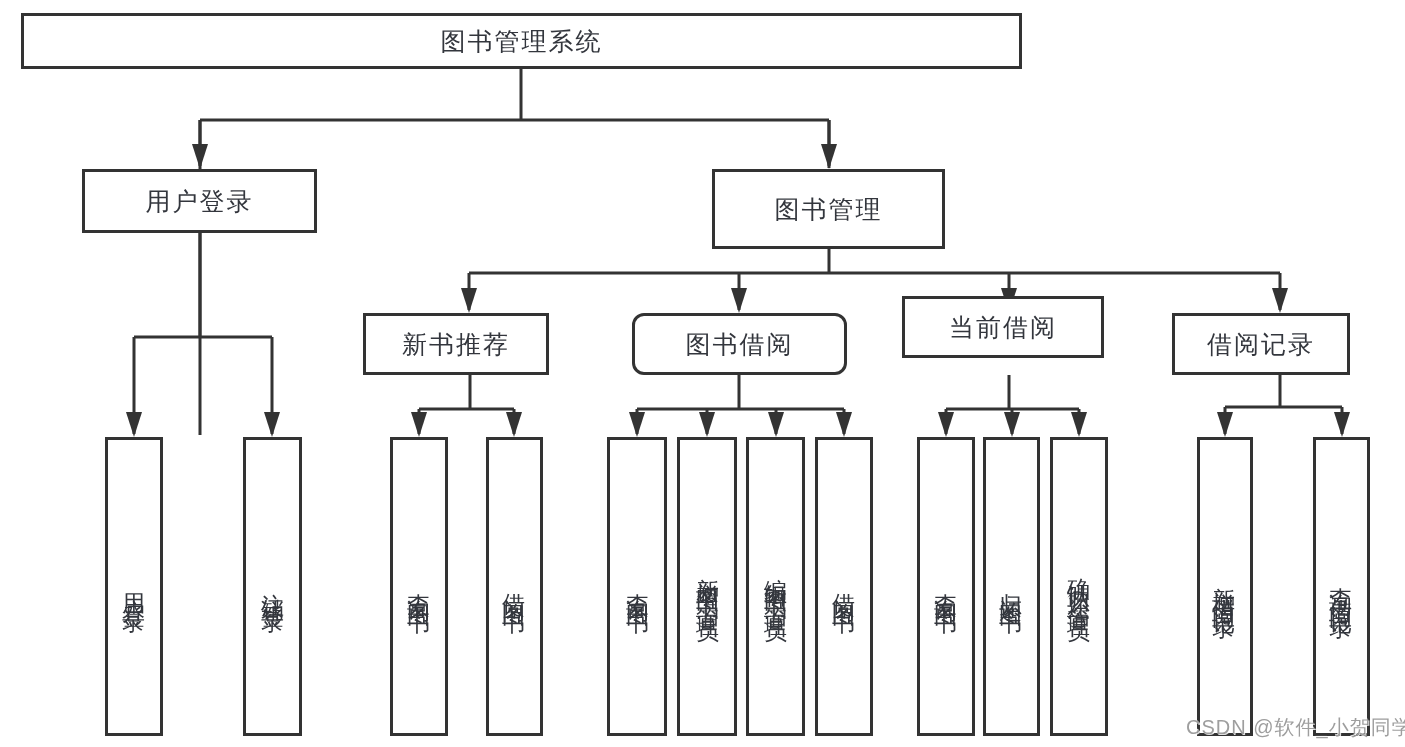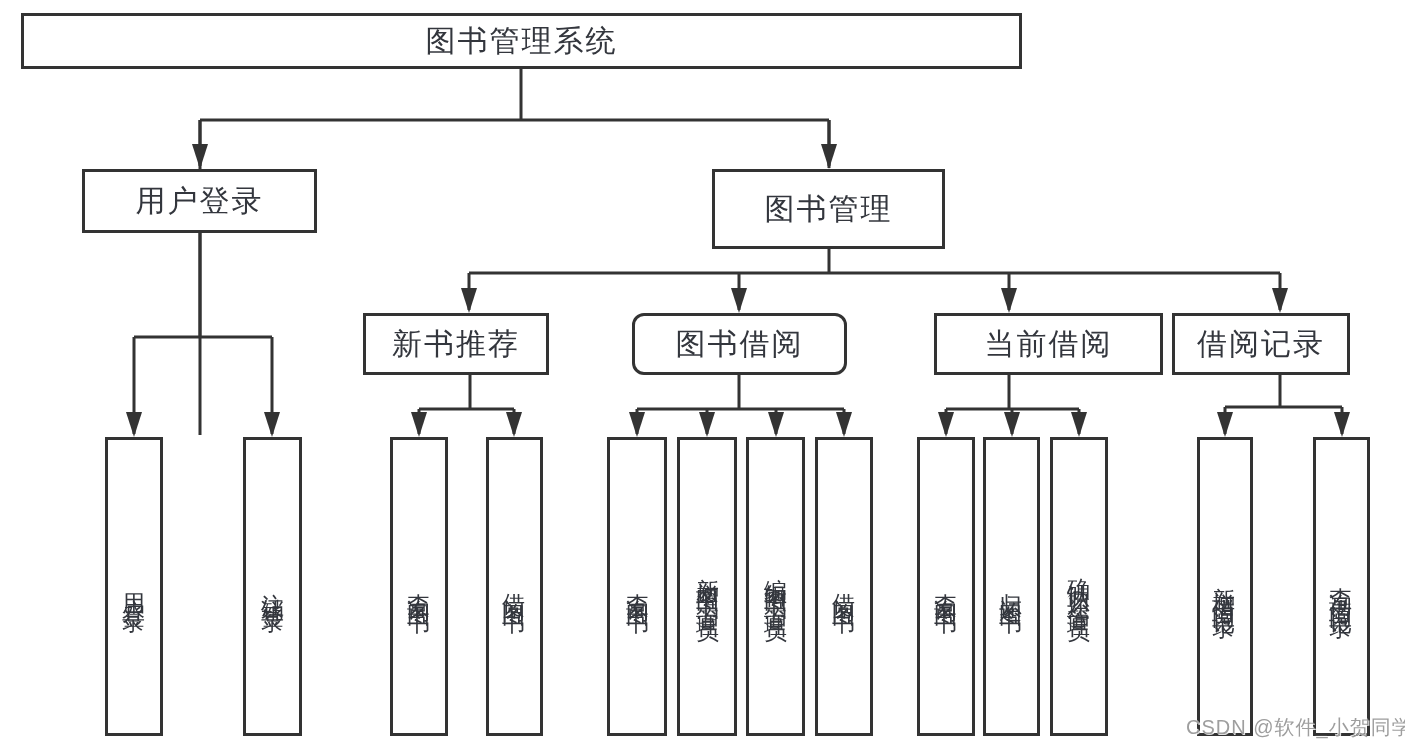--- a/index.html
+++ b/index.html
@@ -14,21 +14,21 @@
   .node{
     position:absolute;
     box-sizing:border-box;
     background:#ffffff;
     border:3px solid #333333;
     color:#33363d;
     z-index:2;
     display:flex;align-items:center;justify-content:center;
   }
   .hnode{
-    font-size:30px;
+    font-size:25px;
     letter-spacing:2px;
     white-space:nowrap;
   }
   .vnode{
     display:block;
     writing-mode:vertical-rl;
     text-orientation:mixed;
     font-size:23px;
     letter-spacing:6px;
     text-align:center;
@@ -100,21 +100,21 @@
     </g>
   </svg>
 
   <div class="node hnode" style="left:21px;top:13px;width:1001px;height:56px;">图书管理系统</div>
 
   <div class="node hnode" style="left:82px;top:169px;width:235px;height:64px;">用户登录</div>
   <div class="node hnode" style="left:712px;top:169px;width:233px;height:80px;">图书管理</div>
 
   <div class="node hnode" style="left:363px;top:313px;width:186px;height:62px;">新书推荐</div>
   <div class="node hnode" style="left:632px;top:313px;width:215px;height:62px;border-radius:12px;">图书借阅</div>
-  <div class="node hnode" style="left:902px;top:313px;width:229px;height:62px;margin-left:32px;">当前借阅</div>
+  <div class="node hnode" style="left:902px;top:296px;width:202px;height:62px;">当前借阅</div>
   <div class="node hnode" style="left:1172px;top:313px;width:178px;height:62px;">借阅记录</div>
 
   <div class="node vnode" style="left:105px;top:437px;width:58px;height:299px;">用户登录</div>
   <div class="node vnode" style="left:243px;top:437px;width:59px;height:299px;">注销登录</div>
 
   <div class="node vnode" style="left:390px;top:437px;width:58px;height:299px;">查询图书</div>
   <div class="node vnode" style="left:486px;top:437px;width:57px;height:299px;">借阅图书</div>
 
   <div class="node vnode" style="left:607px;top:437px;width:60px;height:299px;">查询图书</div>
   <div class="node vnode" style="left:677px;top:437px;width:60px;height:299px;">新增图书（管理员）</div>

